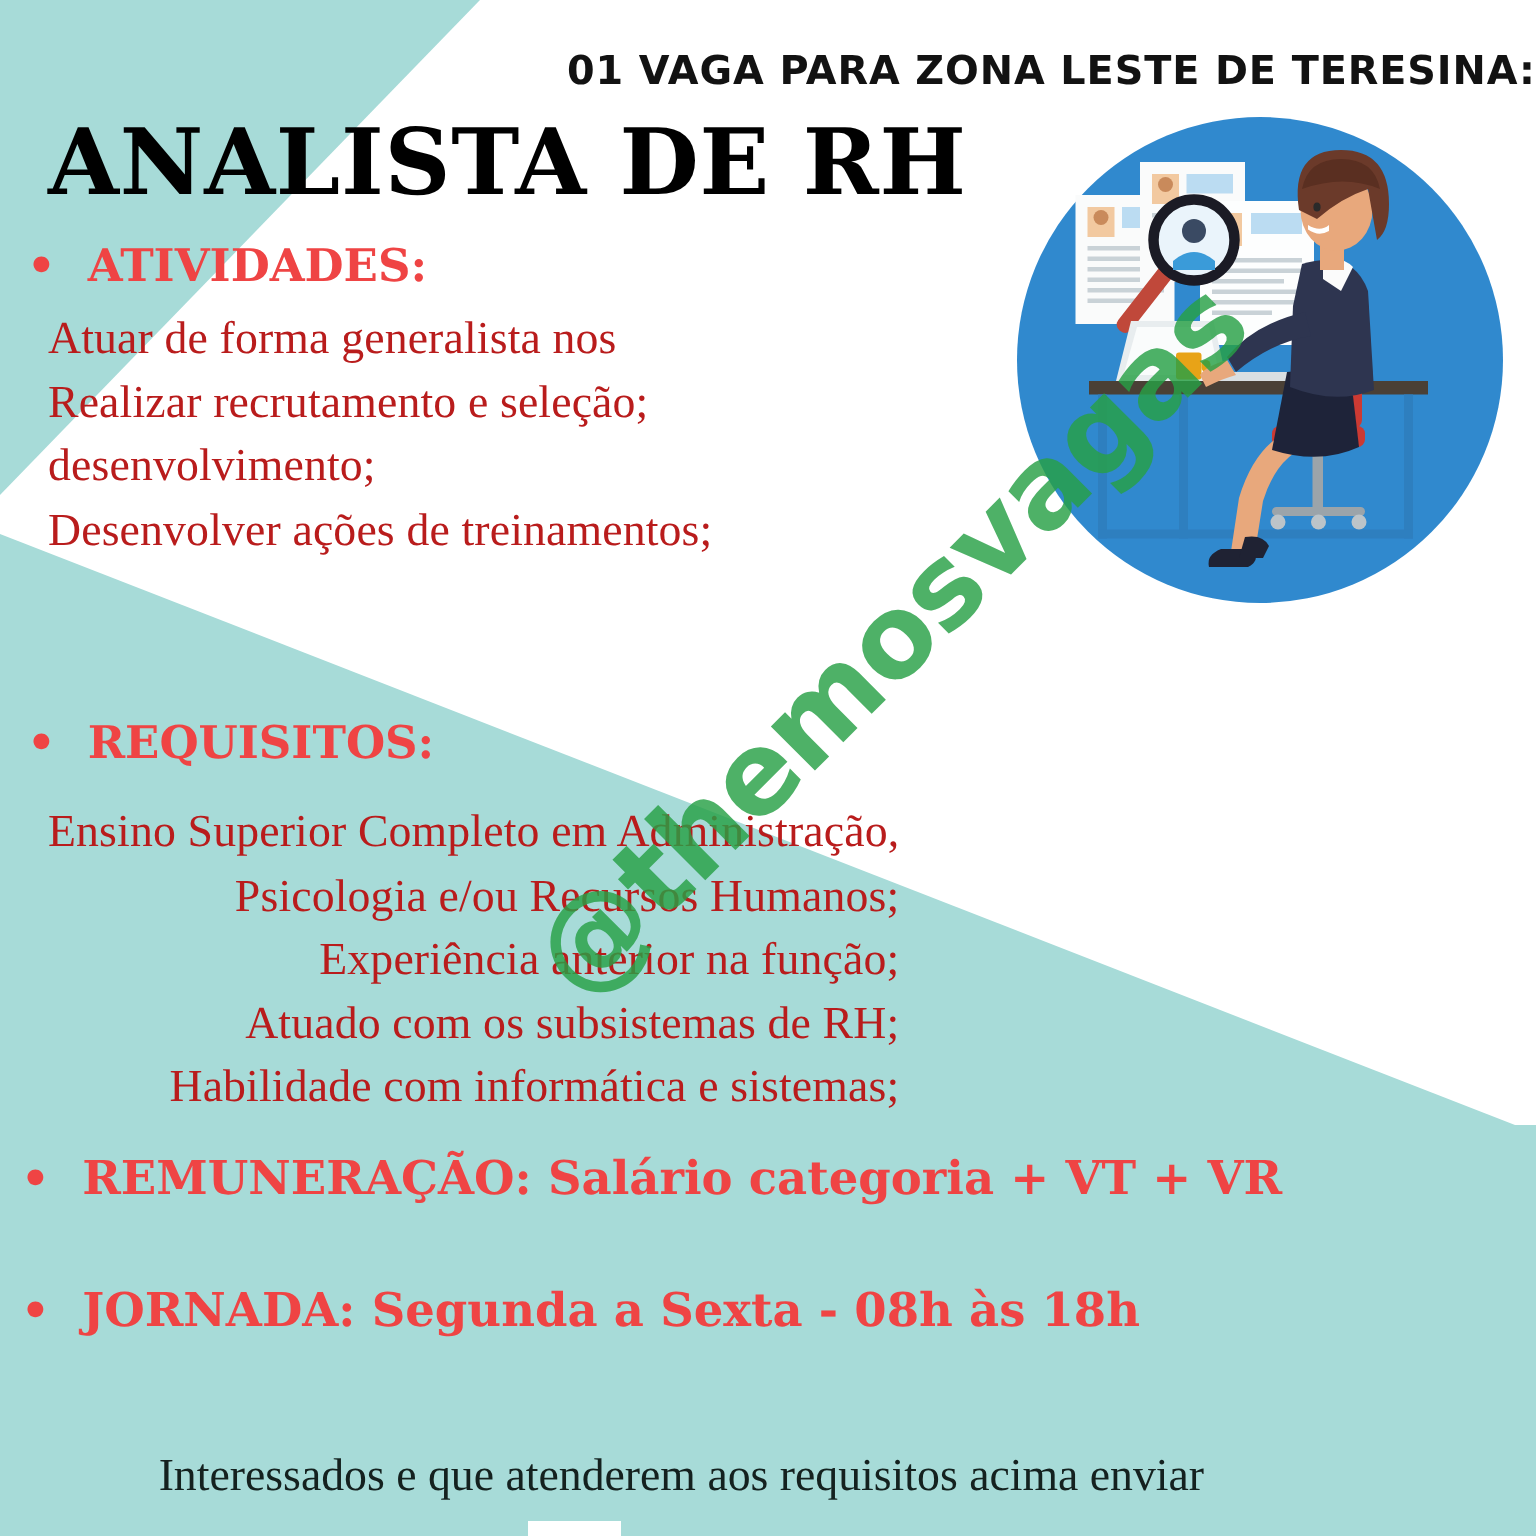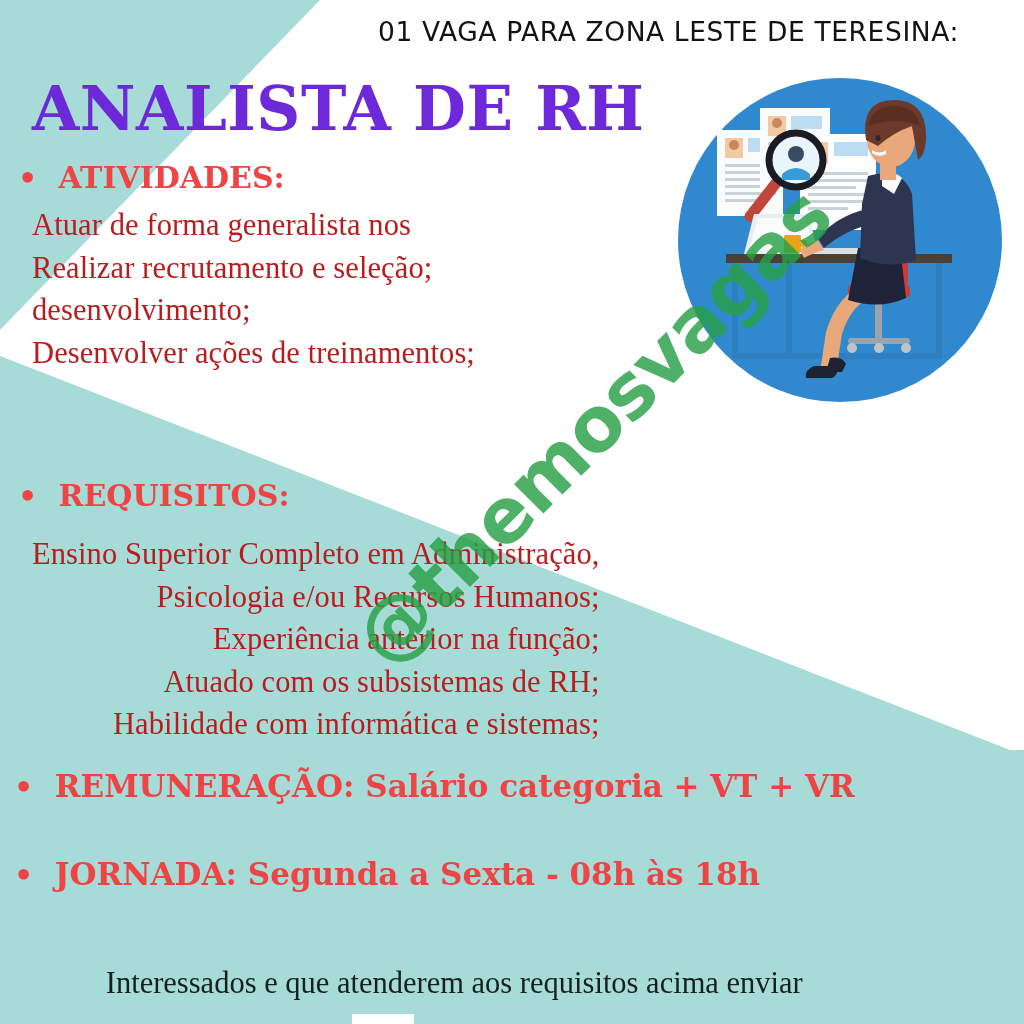--- a/index.html
+++ b/index.html
@@ -43,38 +43,38 @@
     white-space:nowrap;
     pointer-events:none;
     z-index:8;
   }
 
   
   .content { position:absolute; inset:0; z-index:5; }
 
   .kicker {
     position:absolute;
-    left:378px; top:16px;
+    left:378px; top:32px;
     width:646px;
     font-family:"DejaVu Sans", sans-serif;
     font-size:26.5px;
-    font-weight:normal;
+    font-weight:bold;
     letter-spacing:0.6px;
     color:#121212;
     white-space:nowrap;
   }
 
   .title {
     position:absolute;
     left:32px; top:78px;
     font-family:"DejaVu Serif", serif;
     font-size:61px;
     font-weight:bold;
     letter-spacing:0.5px;
-    color:#6d28d9;
+    color:#000000;
     line-height:1.0;
   }
 
   .bullet-head {
     position:absolute;
     font-family:"DejaVu Serif", serif;
     font-weight:bold;
     color:#ef4444;
     white-space:nowrap;
   }

